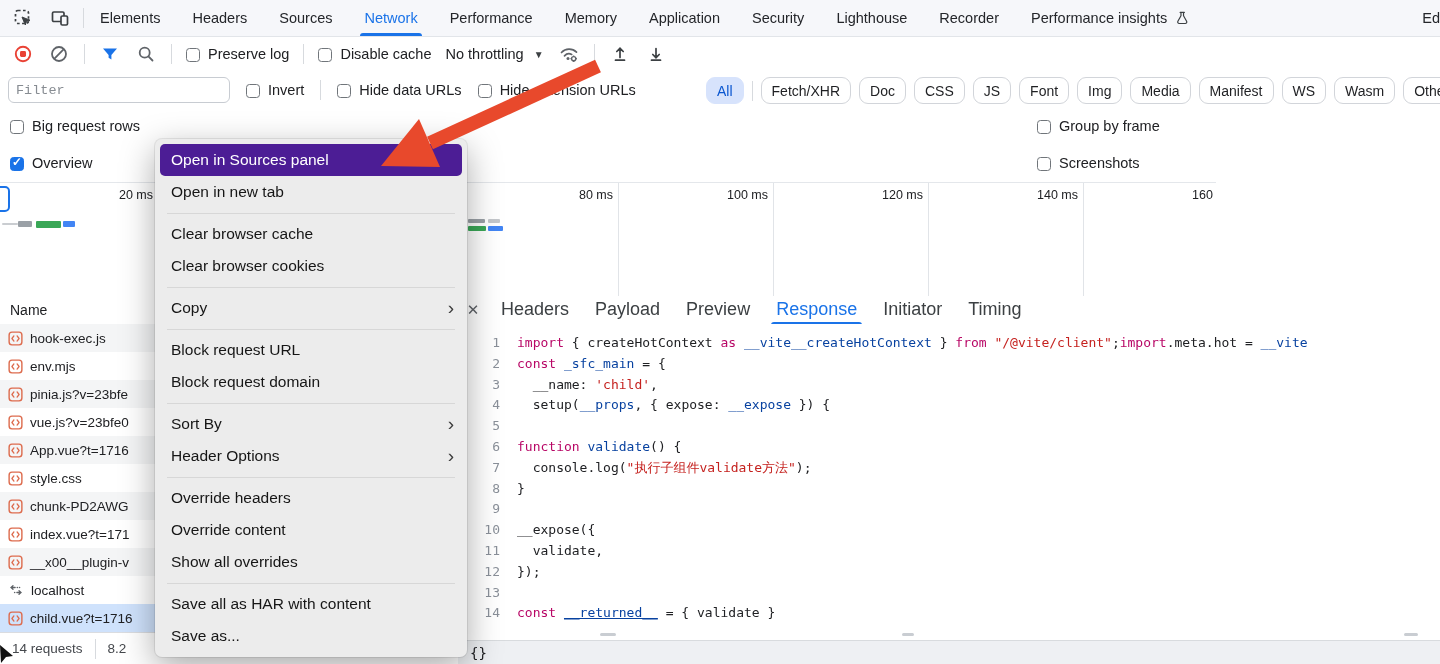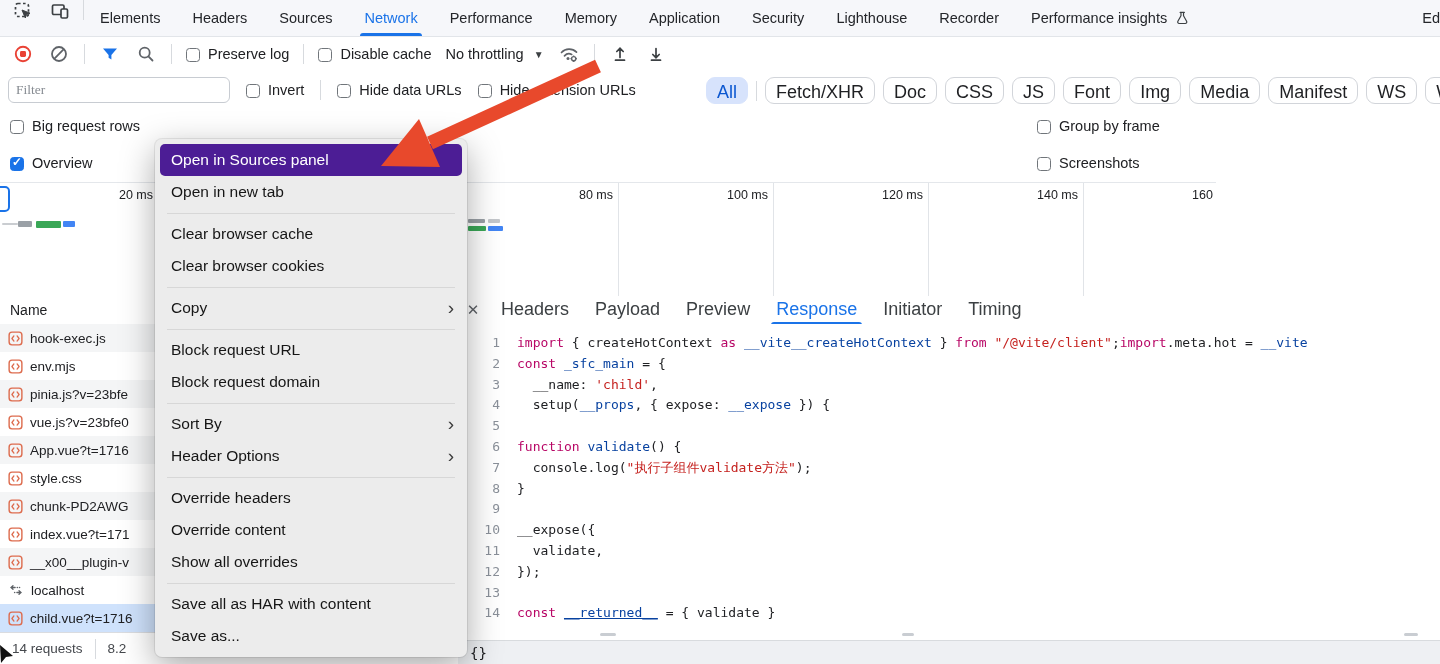--- a/index.html
+++ b/index.html
@@ -1,41 +1,41 @@
 <!DOCTYPE html>
 <html><head>
 <meta charset="utf-8">
 <style>
   html,body{margin:0;padding:0;background:#fff}
   body{width:1440px;height:664px;overflow:hidden;font-family:"Liberation Sans",sans-serif;color:#202124;position:relative}
   #app{position:absolute;inset:0;width:1440px;height:664px;overflow:hidden}
   .vdiv{width:1px;height:20px;background:#d7dade;flex:0 0 1px}
   
-  .tabbar{position:absolute;top:0;left:0;width:1440px;height:36px;background:#f6f7fa;border-bottom:1px solid #e2e5e9;display:flex;align-items:flex-start}
+  .tabbar{position:absolute;top:0;left:0;width:1440px;height:36px;background:#f6f7fa;border-bottom:1px solid #e2e5e9;display:flex;align-items:center}
   .tb-icons{display:flex;align-items:center;gap:15px;padding:0 12px}
   .icon-btn{display:flex;align-items:center;justify-content:center;width:22px;height:22px}
   .tabs{display:flex;align-items:center;height:36px;flex:1}
   .tab{padding:0 16px;height:36px;display:flex;align-items:center;gap:7px;font-size:14.5px;color:#24262a;position:relative;white-space:nowrap}
   .tab.active{color:#1a73e8}
   .tab.active::after{content:"";position:absolute;left:12px;right:12px;bottom:0;height:3px;background:#1a73e8;border-radius:3px 3px 0 0}
   .tab.pin-right{margin-left:auto;padding-right:0}
   
   .toolbar{position:absolute;top:36px;left:0;width:1440px;height:36px;display:flex;align-items:center;gap:14px;padding-left:12px;box-sizing:border-box}
   .cklabel{display:flex;align-items:flex-end;gap:8px;font-size:14.5px;color:#202124;white-space:nowrap}
   .cb{width:14px;height:14px;border:1.6px solid #70757a;border-radius:3.5px;box-sizing:border-box;flex:0 0 14px;position:relative;background:#fff}
   .cb.on{background:#1a73e8;border-color:#1a73e8}
   .cb.on::after{content:"✓";position:absolute;left:1px;top:-3px;color:#fff;font-size:12px;font-weight:bold}
   .throttle{display:flex;align-items:center;gap:10px;font-size:14.5px}
   .caret{font-size:10px;color:#3c4043}
   
   .filterrow{position:absolute;top:72px;left:0;width:1440px;height:36px;display:flex;align-items:center;gap:16px;padding-left:8px;box-sizing:border-box}
-  .filter-input{width:206px;height:24px;border:1px solid #c8ccd2;border-radius:6px;font-size:13.5px;padding:0 7px;color:#202124;outline:none;font-family:Liberation Serif, serif}
+  .filter-input{width:206px;height:24px;border:1px solid #c8ccd2;border-radius:6px;font-size:13.5px;padding:0 7px;color:#202124;outline:none;font-family:Liberation Mono, monospace}
   .filter-input::placeholder{color:#878c92}
   .chips{position:absolute;left:706px;top:5px;display:flex;align-items:center;gap:8px}
-  .chip{height:25px;display:flex;align-items:flex-end;padding:0 10px;border:1px solid #d2d5da;border-radius:9px;font-size:18px;color:#1f2023;background:#fff;white-space:nowrap}
+  .chip{height:25px;display:flex;align-items:center;padding:0 10px;border:1px solid #d2d5da;border-radius:9px;font-size:14px;color:#1f2023;background:#fff;white-space:nowrap}
   .chip.sel{background:#d7e3fc;border-color:#d7e3fc;color:#0b57d0}
   
   .optrow{position:absolute;left:0;width:1440px;height:36px;display:flex;align-items:center;padding-left:10px;box-sizing:border-box}
   .optrow .right{position:absolute;left:1037px}
   
   #overview{position:absolute;top:182px;left:0;width:1216px;height:114px;background:#fff;border-top:1px solid #e4e7eb;border-bottom:1px solid #d6d9dd;overflow:hidden}
   .gridline{position:absolute;top:0;bottom:0;width:1px;background:#e1e4e8}
   .tl-label{position:absolute;top:5px;font-size:12.5px;color:#202124;transform:translateX(-100%);white-space:nowrap}
   .ov-bar{position:absolute;border-radius:1px}
   .ov-handle{position:absolute;left:-4px;top:3px;width:10px;height:22px;border:2px solid #1a73e8;border-radius:5px;background:#fff}

